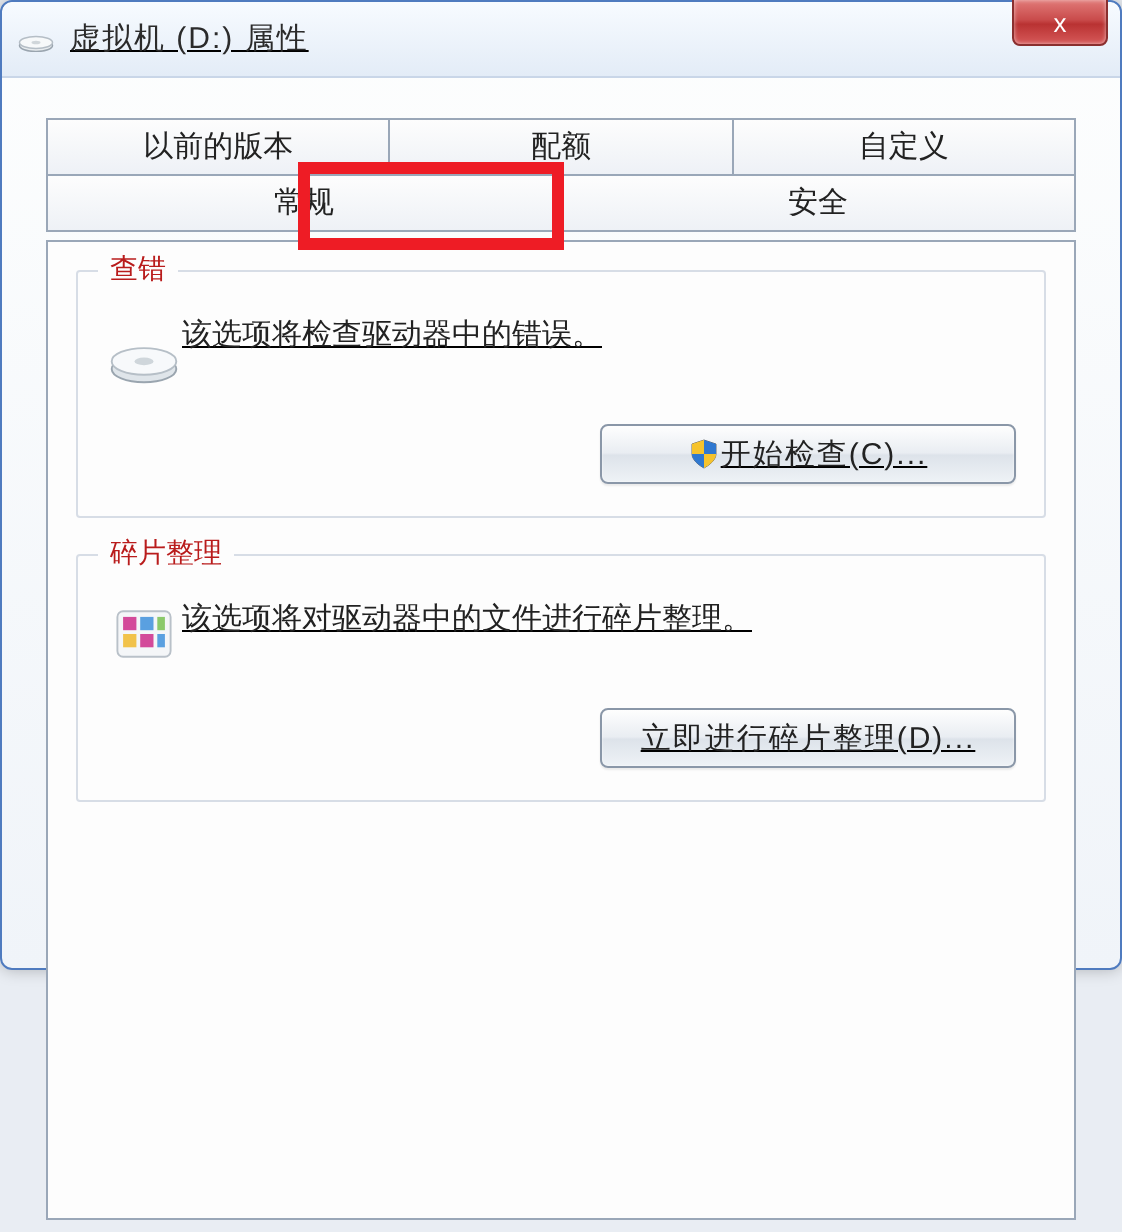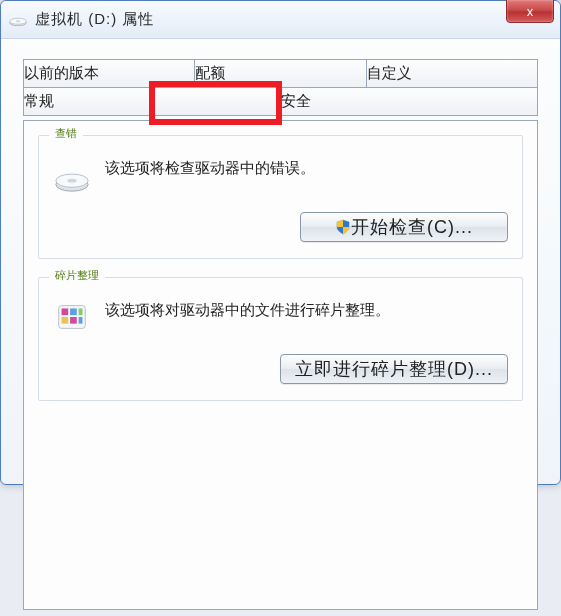--- a/index.html
+++ b/index.html
@@ -11,20 +11,21 @@
     background: #e9edf3;
     overflow: hidden;
   }
   .window {
     position: relative;
     width: 561px; height: 485px;
     background: linear-gradient(#fdfefe, #f0f4f9);
     border: 1px solid #4f7bbf;
     border-radius: 6px;
     box-shadow: 0 0 8px rgba(0,0,0,0.25);
+    text-decoration: underline;
   }
   .titlebar {
     height: 38px;
     display: flex;
     align-items: center;
     padding: 0 8px;
     background: linear-gradient(#f7fbff, #e3ecf7);
     border-bottom: 1px solid #c9d6e8;
     border-radius: 6px 6px 0 0;
     position: relative;
@@ -70,20 +71,21 @@
   .tab-row.back { top: 0; z-index: 1; }
   .tab-row.front { top: 28px; z-index: 3; }
   .tab {
     flex: 1;
     height: 29px;
     background: linear-gradient(#fdfdfd, #eef1f6);
     border: 1px solid #9aa7b8;
     margin-left: -1px;
     display: flex;
     align-items: center;
+    justify-content: center;
     font-size: 15px;
     color: #222;
     cursor: default;
   }
   .tab:first-child { margin-left: 0; }
   .tab.active {
     background: #fdfdfd;
     border-bottom: 1px solid #fdfdfd;
     position: relative;
     z-index: 5;
@@ -111,27 +113,26 @@
     padding: 18px 14px 16px 14px;
     margin-bottom: 18px;
     position: relative;
     background: #fdfdfd;
   }
   .group-title {
     position: absolute;
     top: -10px; left: 10px;
     background: #fdfdfd;
     padding: 0 6px;
-    font-size: 11px;
-    color: #4d7c0f;
+    font-size: 14px;
+    color: #b91c1c;
   }
   .group-body {
     display: flex;
     align-items: flex-start;
-    gap: 14px;
   }
   .group-icon {
     width: 38px; height: 38px;
     flex: 0 0 38px;
     margin-top: 2px;
   }
   .group-text {
     flex: 1;
     font-size: 15px;
     color: #222;
@@ -145,21 +146,21 @@
   }
   .win-btn {
     min-width: 208px;
     height: 30px;
     border: 1px solid #8a97a8;
     border-radius: 4px;
     background: linear-gradient(#fefefe, #e9edf2 48%, #dde3ea 52%, #eef2f6);
     display: flex;
     align-items: center;
     justify-content: center;
-    font-size: 18px;
+    font-size: 15px;
     color: #222;
     padding: 0 14px;
     gap: 0;
     box-shadow: 0 1px 1px rgba(0,0,0,0.08), inset 0 0 1px #fff;
     cursor: default;
     letter-spacing: 1px;
   }
   .shield {
     width: 16px; height: 16px;
   }

